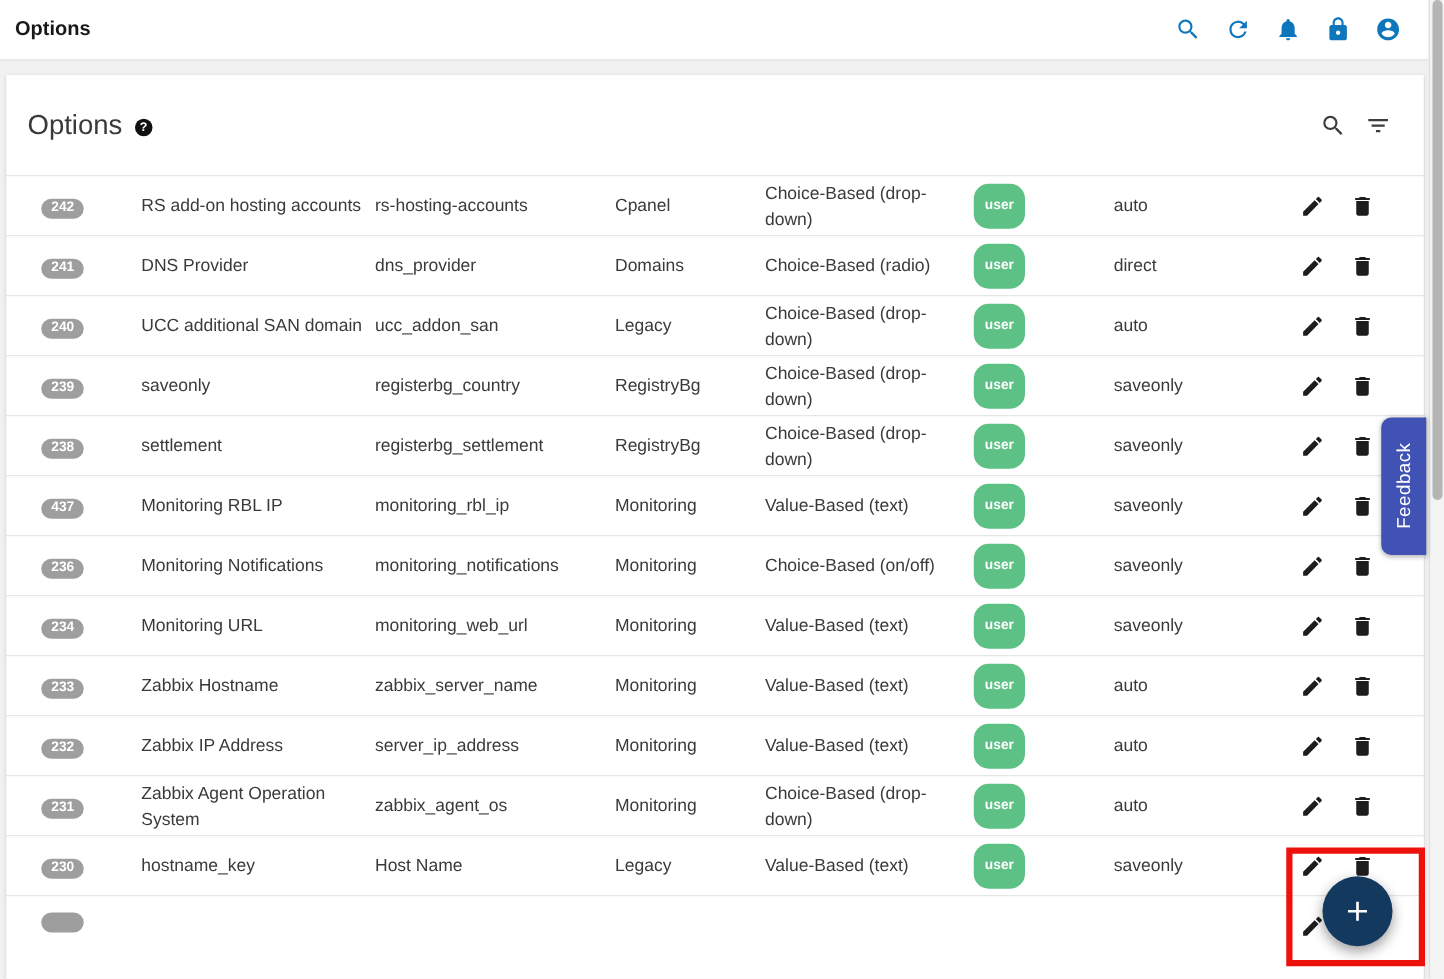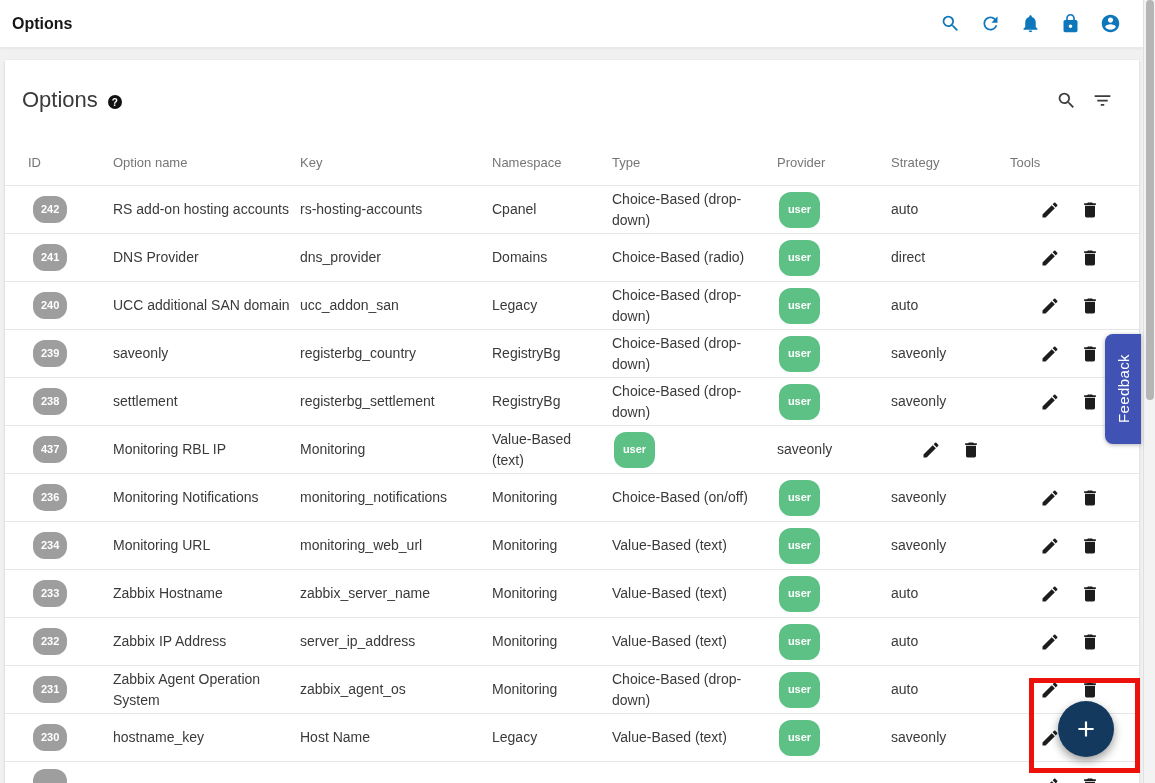--- a/index.html
+++ b/index.html
@@ -36,21 +36,21 @@
 
   
   .thead,.trow{display:grid;grid-template-columns:85px 187px 192px 120px 165px 114px 119px 1fr;
     padding-left:23px;align-items:center;}
   .thead{height:45px;}
   .hcell{font-size:13px;color:var(--hdr-text);}
   .trow{min-height:48px;border-top:1px solid var(--row-line);}
   .cell{font-size:14px;color:var(--body-text);line-height:21px;}
   .c-name{white-space:pre-line;padding-right:10px;}
   .c-type{white-space:pre-line;padding-right:22px;}
-  .id-pill{display:inline-flex;min-width:34px;height:27px;padding:0 8px;border-radius:12px;
+  .id-pill{display:inline-flex;min-width:34px;height:16px;padding:0 8px;border-radius:12px;
     background:var(--gray-pill);color:#fff;font-size:11px;font-weight:700;
     align-items:center;justify-content:center;margin-left:5px;}
   .user-pill{display:inline-flex;width:41px;height:36px;border-radius:12px;background:var(--green);
     color:#fff;font-size:11px;font-weight:700;align-items:center;justify-content:center;margin-left:2px;text-align:right;}
   .c-tools{display:flex;gap:20px;padding-left:30px;}
   .tool-btn{background:none;border:none;cursor:pointer;padding:0;width:20px;height:20px;
     display:flex;align-items:center;justify-content:center;}
   .tool-btn svg{width:20px;height:20px;fill:#1d1d1d;}
 
   
@@ -122,30 +122,20 @@
           </svg>
       </button>
       <button class="card-action-btn">
         <svg viewBox="0 0 24 24">
             <path d="M10 18h4v-2h-4v2zM3 6v2h18V6H3zm3 7h12v-2H6v2z"></path>
           </svg>
       </button>
     </div>
   </div>
 
-  <div class="thead">
-      <div class="hcell">ID</div>
-      <div class="hcell">Option name</div>
-      <div class="hcell">Key</div>
-      <div class="hcell">Namespace</div>
-      <div class="hcell">Type</div>
-      <div class="hcell">Provider</div>
-      <div class="hcell">Strategy</div>
-      <div class="hcell">Tools</div>
-    </div>
   <div class="tbody">
   <div class="trow">
     <div class="cell c-id"><span class="id-pill">242</span></div>
     <div class="cell c-name">RS add-on hosting accounts</div>
     <div class="cell c-key">rs-hosting-accounts</div>
     <div class="cell c-ns">Cpanel</div>
     <div class="cell c-type">Choice-Based (drop-
 down)</div>
     <div class="cell c-prov"><span class="user-pill">user</span></div>
     <div class="cell c-strat">auto</div>
@@ -250,20 +240,21 @@
         <svg viewBox="0 0 24 24">
               <path d="M6 19c0 1.1.9 2 2 2h8c1.1 0 2-.9 2-2V7H6v12zM19 4h-3.5l-1-1h-5l-1 1H5v2h14V4z"></path>
             </svg>
       </button>
     </div>
   </div>
 
   <div class="trow">
     <div class="cell c-id"><span class="id-pill">437</span></div>
     <div class="cell c-name">Monitoring RBL IP</div>
+    <div class="cell c-key">monitoring_rbl_ip</div>
     <div class="cell c-ns">Monitoring</div>
     <div class="cell c-type">Value-Based (text)</div>
     <div class="cell c-prov"><span class="user-pill">user</span></div>
     <div class="cell c-strat">saveonly</div>
     <div class="cell c-tools">
       <button class="tool-btn">
         <svg viewBox="0 0 24 24">
               <path d="M3 17.25V21h3.75L17.81 9.94l-3.75-3.75L3 17.25zM20.71 7.04c.39-.39.39-1.02 0-1.41l-2.34-2.34c-.39-.39-1.02-.39-1.41 0l-1.83 1.83 3.75 3.75 1.83-1.83z"></path>
             </svg>
       </button>

